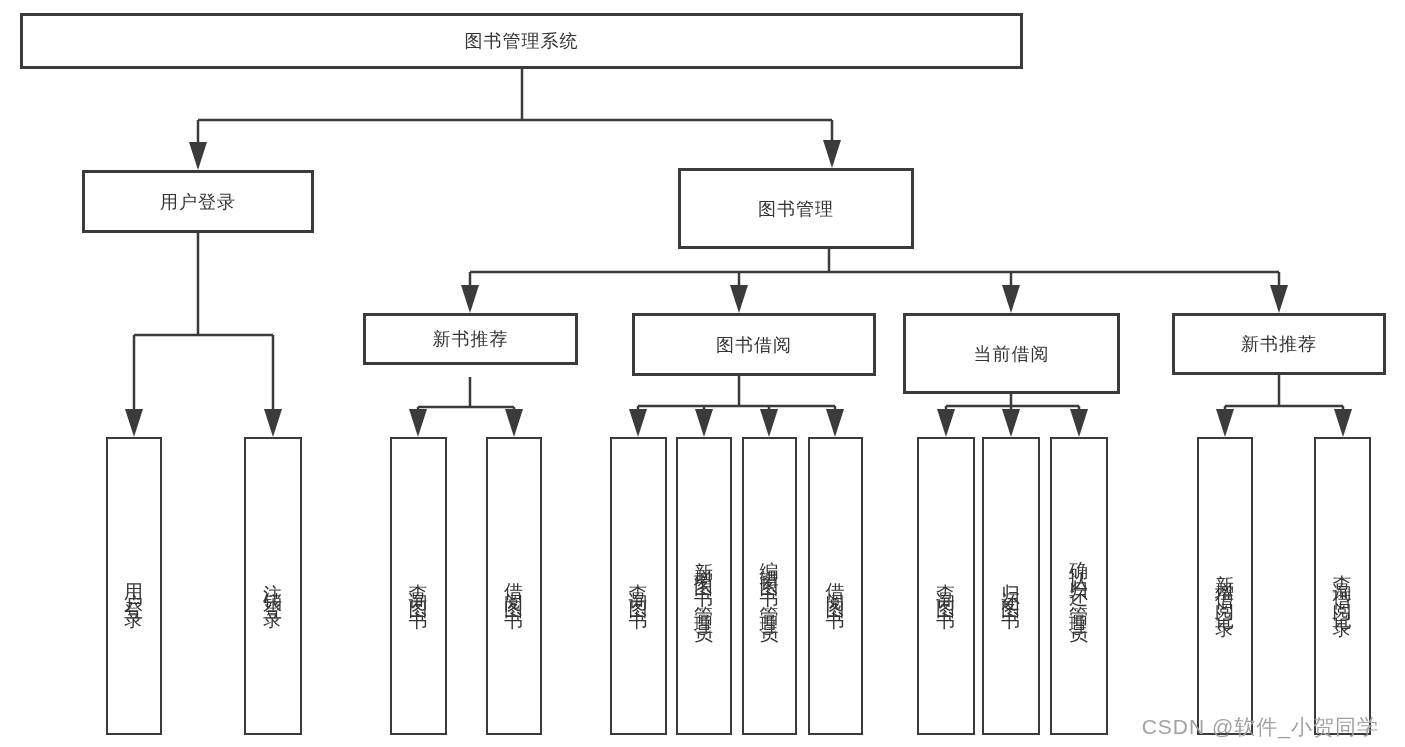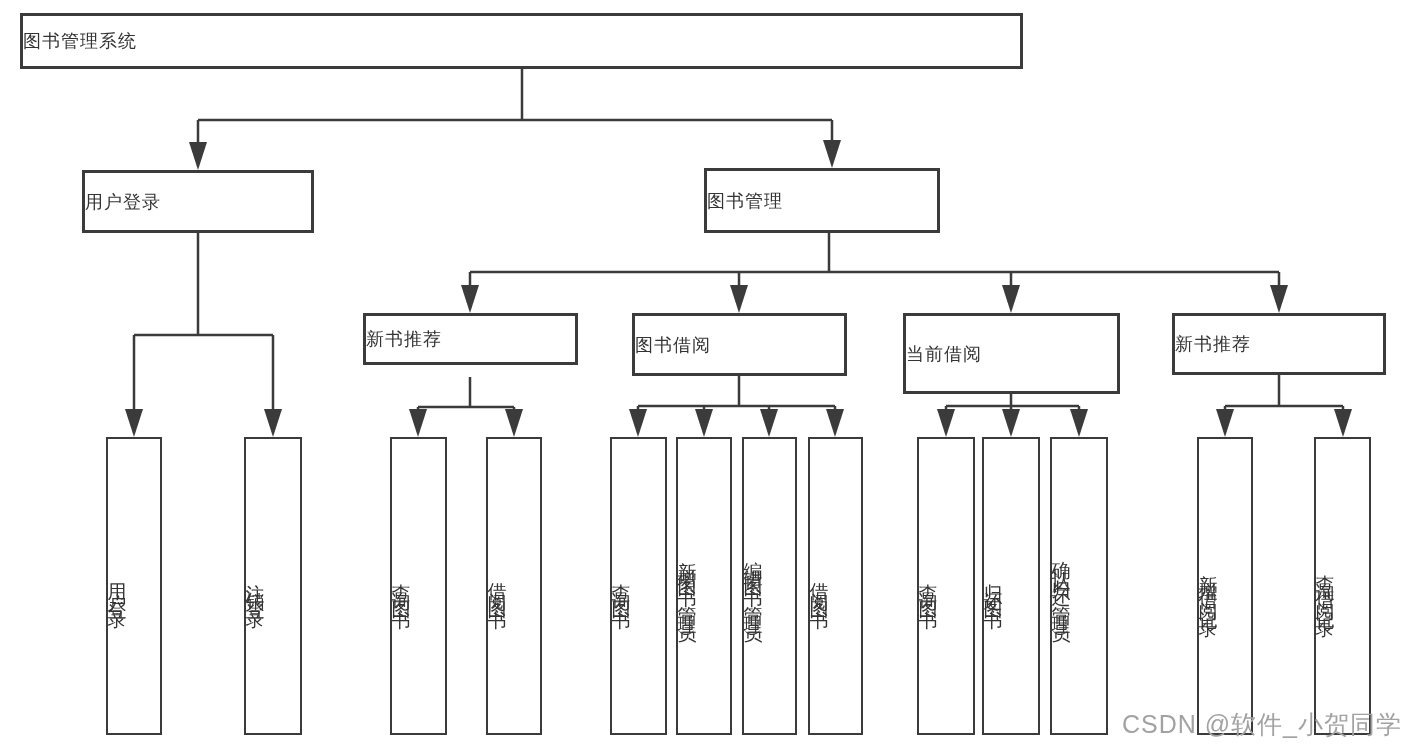--- a/index.html
+++ b/index.html
@@ -3,31 +3,31 @@
 <meta charset="utf-8">
 <style>
   html,body{margin:0;padding:0;background:#ffffff;}
   .stage{
     position:relative;width:1405px;height:747px;background:#ffffff;overflow:hidden;
     font-family:"Liberation Sans","DejaVu Sans",sans-serif;color:#333333;
   }
   .connectors{position:absolute;left:0;top:0;width:1405px;height:747px;}
   .node{
     position:absolute;box-sizing:border-box;background:#ffffff;
-    border:3px solid #3b3b3b;display:flex;align-items:center;
+    border:3px solid #3b3b3b;display:flex;align-items:center;justify-content:center;
     font-size:18px;color:#333333;letter-spacing:1px;text-align:center;z-index:2;
   }
   .leaf{border-width:2.5px;}
   .vtext{
     writing-mode:vertical-rl;text-orientation:mixed;
     font-size:19px;line-height:1;letter-spacing:9px;white-space:nowrap;
   }
   .watermark{
-    position:absolute;right:3px;bottom:6px;z-index:3;
-    font-size:25px;color:#a2a2a2;letter-spacing:1px;
+    position:absolute;right:26px;bottom:6px;z-index:3;
+    font-size:21px;color:#a2a2a2;letter-spacing:1px;
   }
 </style>
 </head>
 <body>
 
 <div class="stage">
 
   <svg class="connectors" width="1405" height="747" viewBox="0 0 1405 747" xmlns="http://www.w3.org/2000/svg">
     <path fill="none" stroke="#3b3b3b" stroke-width="2.5" d="M522 69 V120 M198 120 H832 M198 120 V146 M832 120 V144
          M198 233 V335 M134 335 H273 M134 335 V413 M273 335 V413
@@ -59,28 +59,28 @@
     </g>
   </svg>
 
   <div class="node" style="left:20px;top:13px;width:1003px;height:56px;">
     <span>图书管理系统</span>
   </div>
 
   <div class="node" style="left:82px;top:170px;width:232px;height:63px;">
     <span>用户登录</span>
   </div>
-  <div class="node" style="left:704px;top:168px;width:236px;height:65px;">
+  <div class="node" style="left:678px;top:168px;width:236px;height:81px;">
     <span>图书管理</span>
   </div>
 
   <div class="node" style="left:363px;top:313px;width:215px;height:52px;">
     <span>新书推荐</span>
   </div>
-  <div class="node" style="left:632px;top:313px;width:215px;height:63px;">
+  <div class="node" style="left:632px;top:313px;width:244px;height:63px;">
     <span>图书借阅</span>
   </div>
   <div class="node" style="left:903px;top:313px;width:217px;height:81px;">
     <span>当前借阅</span>
   </div>
   <div class="node" style="left:1172px;top:313px;width:214px;height:62px;">
     <span>新书推荐</span>
   </div>
 
   <div class="node leaf" style="left:106px;top:437px;width:56px;height:298px;">

